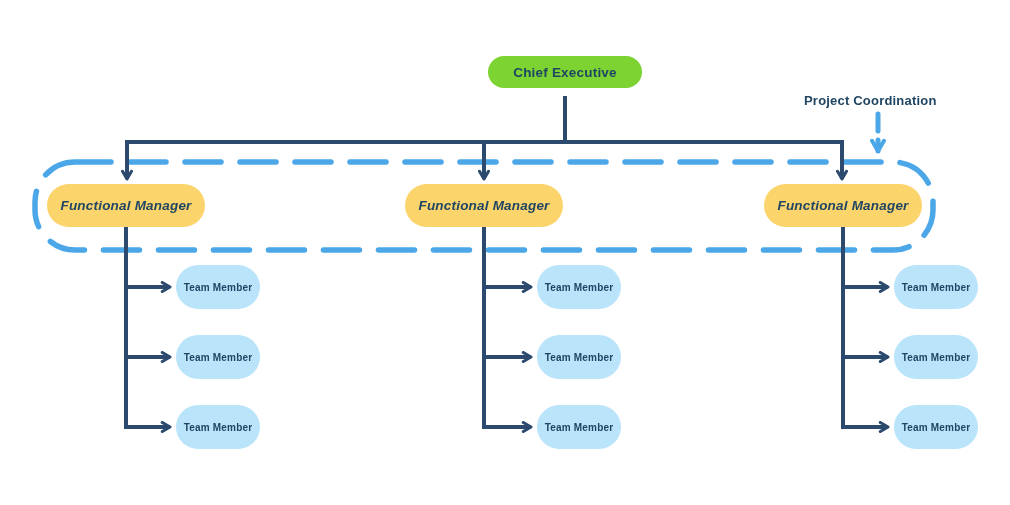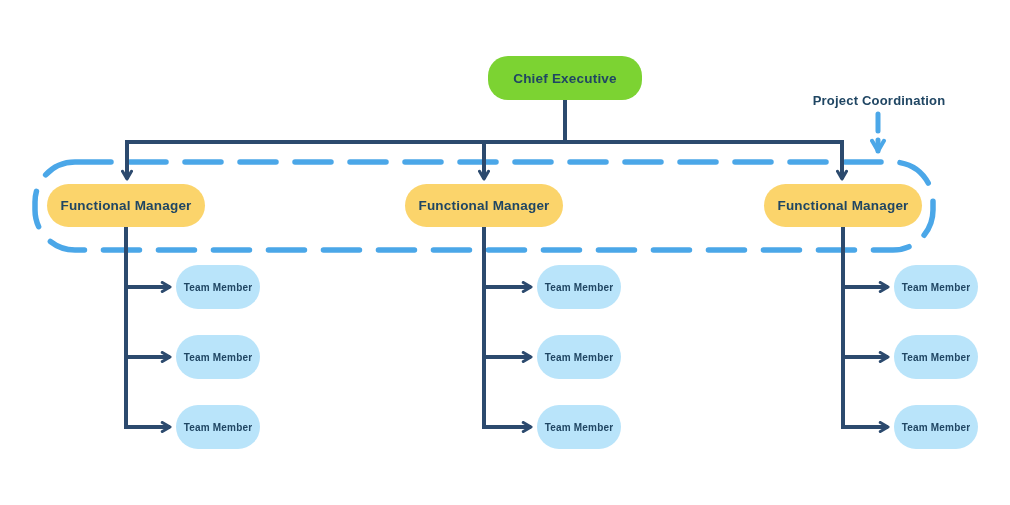--- a/index.html
+++ b/index.html
@@ -30,40 +30,40 @@
   .blue-dash-arrow {
     stroke: var(--dashed-blue); stroke-width: 5; fill: none;
     stroke-dasharray: 17 9; stroke-linecap: round;
   }
   .node {
     position: absolute; display: flex; align-items: center; justify-content: center;
     text-align: center; font-weight: bold; color: var(--text-navy);
     letter-spacing: 0.2px;
   }
   .node-chief {
-    left: 488px; top: 56px; width: 154px; height: 44px;
+    left: 488px; top: 56px; width: 154px; height: 32px;
     background: var(--green); border-radius: 20px; font-size: 13.5px;
   }
   .node-manager {
     width: 158px; height: 43px; top: 184px;
-    background: var(--yellow); border-radius: 21.5px; font-size: 13.5px;
+    background: var(--yellow); border-radius: 21.5px; font-size: 13.5px; font-style: italic;
   }
   .node-manager.m0 { left: 47px; }
   .node-manager.m1 { left: 405px; }
   .node-manager.m2 { left: 764px; }
   .node-member {
     width: 84px; height: 44px;
     background: var(--light-blue); border-radius: 22px;
     font-size: 10px; line-height: 17px;
   }
   .col0 { left: 176px; } .col1 { left: 537px; } .col2 { left: 894px; }
   .row0 { top: 265px; } .row1 { top: 335px; } .row2 { top: 405px; }
   .annotation-label {
     position: absolute; left: 804px; top: 93px; width: 150px;
-    text-align: center; font-weight: bold; font-size: 13px;
+    text-align: left; font-weight: bold; font-size: 13px;
     color: var(--text-navy); letter-spacing: 0.2px;
   }
 </style>
 </head>
 <body>
 
 <div class="stage">
 
   <svg class="wires" viewBox="0 0 1010 505" xmlns="http://www.w3.org/2000/svg">
     <defs>

